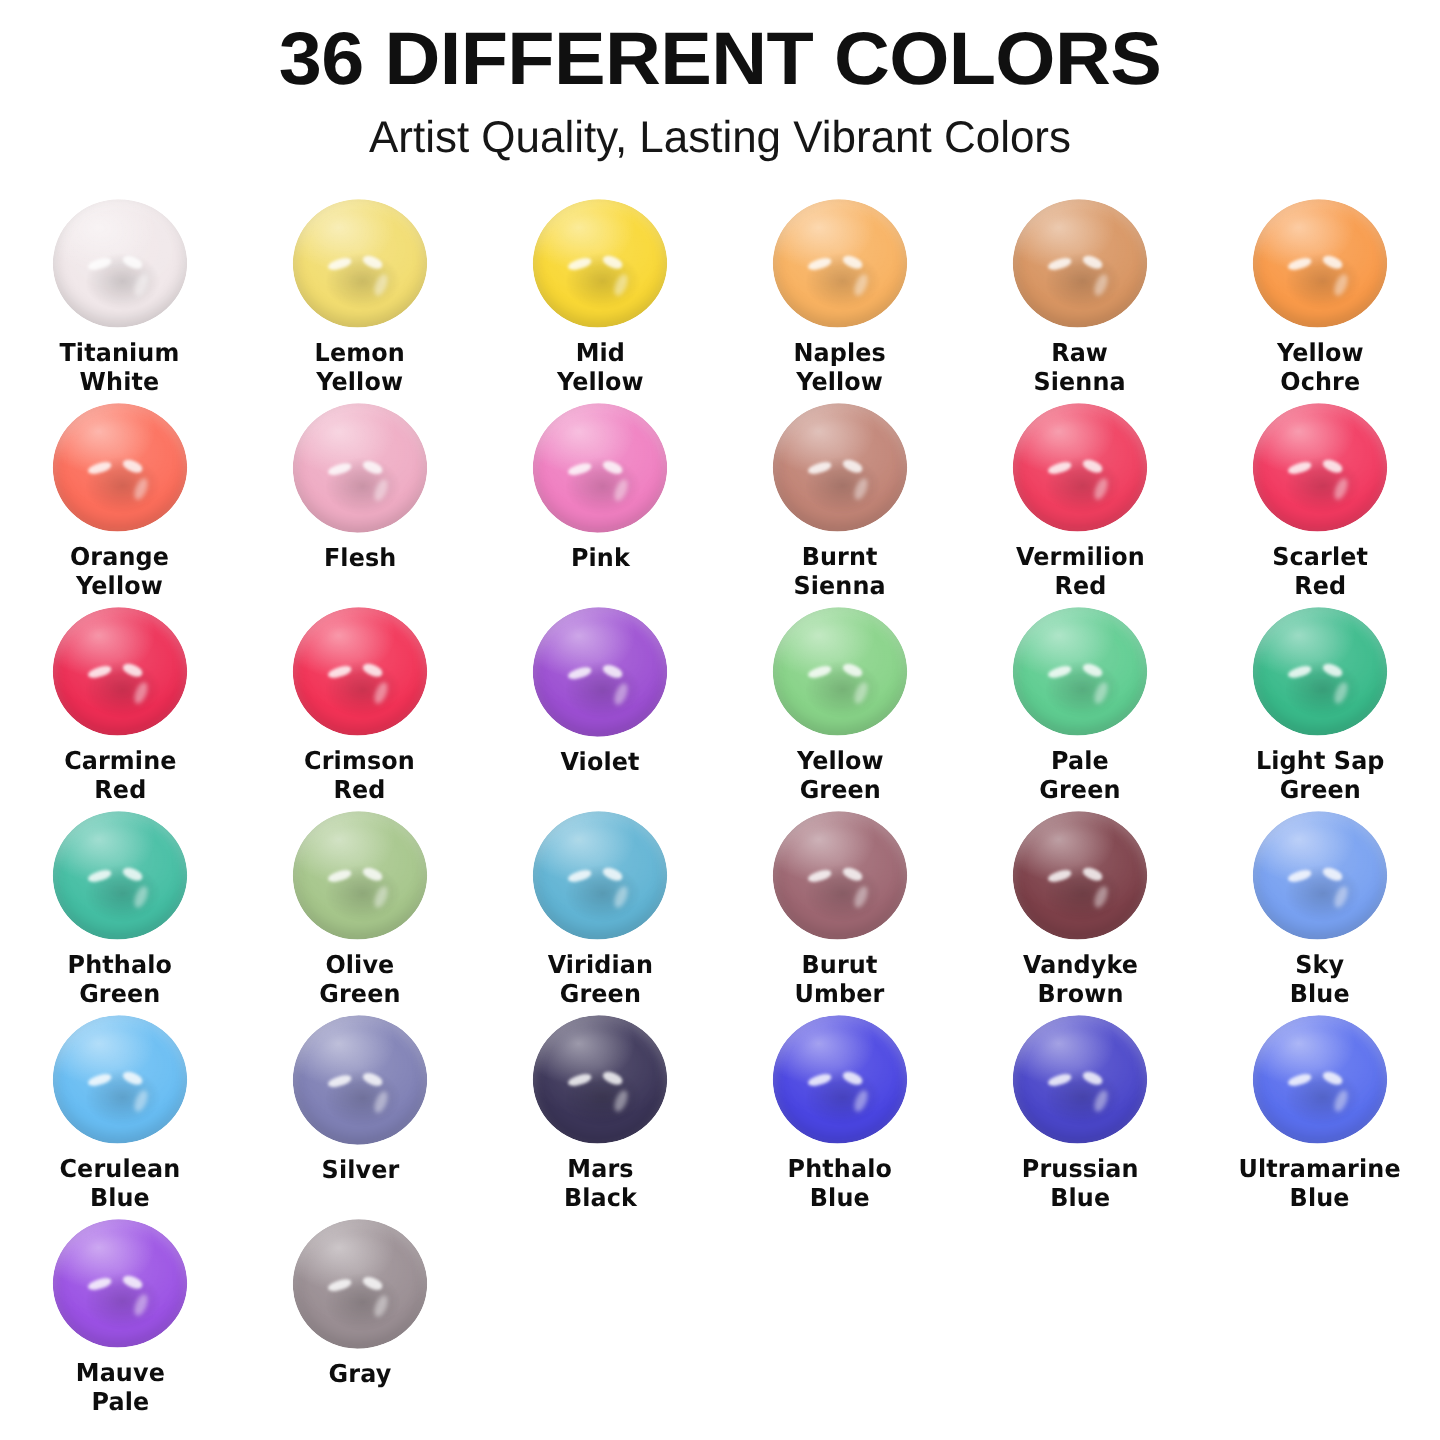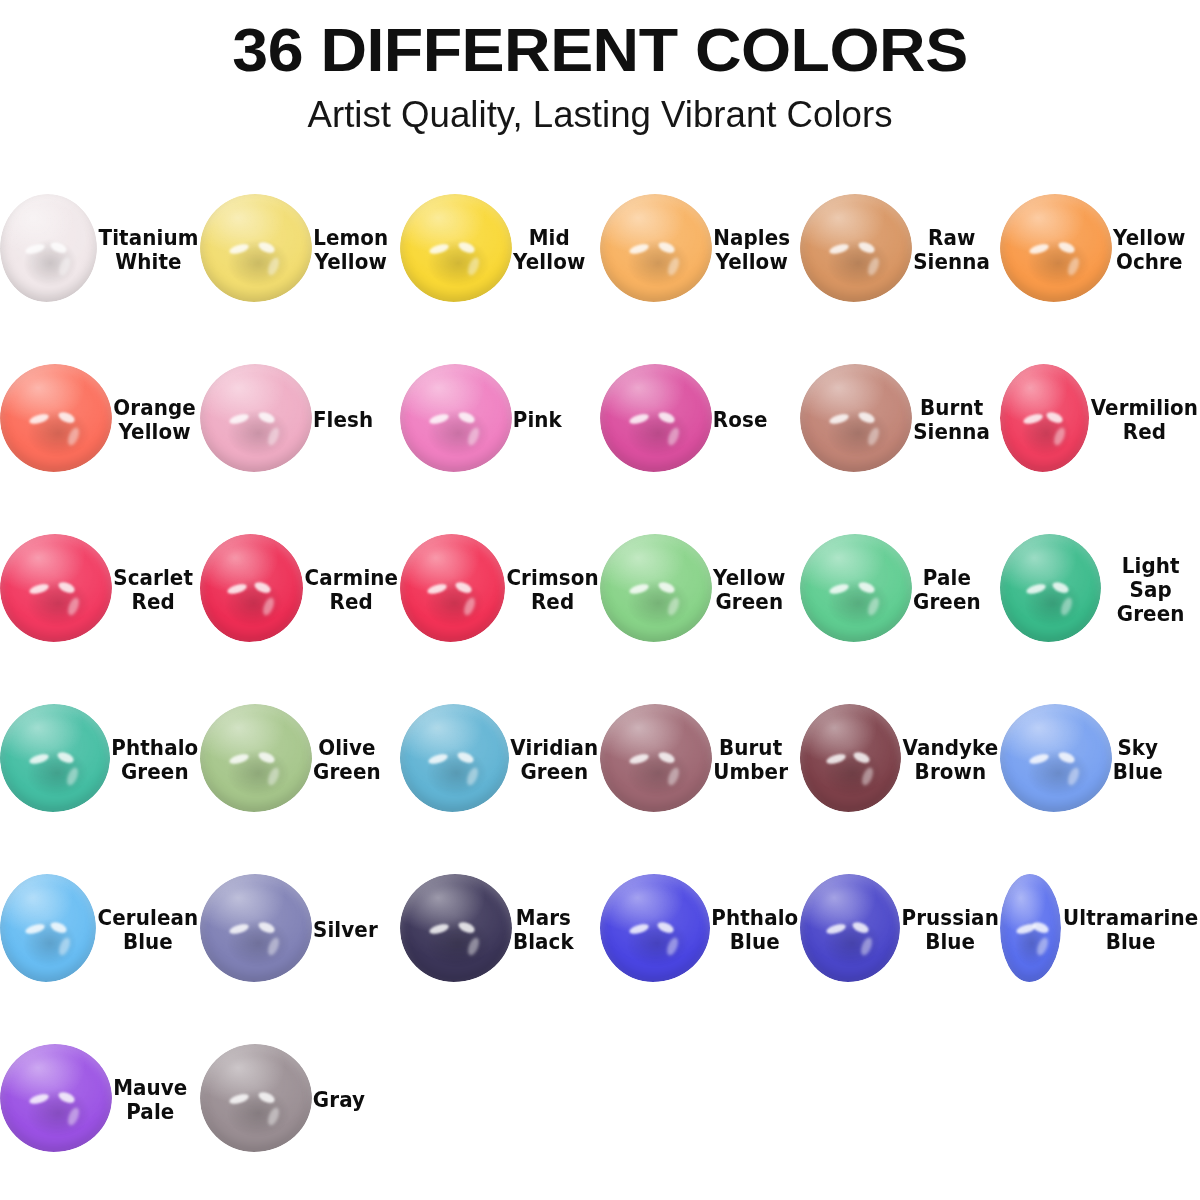--- a/index.html
+++ b/index.html
@@ -41,21 +41,21 @@
     top:160px; left:0;
     width:1200px;
     display:grid;
     grid-template-columns:repeat(6, 200px);
     grid-auto-rows:170px;
   }
   .cell {
     position:relative;
     width:200px; height:170px;
     display:flex;
-    flex-direction:row;
+    flex-direction:column;
     align-items:center;
   }
 
   
   .blob {
     position:relative;
     width:112px; height:108px;
     margin-top:6px;
     border-radius:49% 51% 52% 48% / 50% 50% 50% 50%;
     overflow:hidden;
@@ -246,32 +246,20 @@
           <div class="pool"></div>
           <div class="spec1"></div>
           <div class="spec2"></div>
           <div class="spec3"></div>
           <div class="rim"></div>
         </div>
         <div class="label">Pink</div>
       </div>
       <div class="cell">
         <div class="blob">
-          <div class="base" style="background: rgb(217, 80, 158);"></div>
-          <div class="sheen"></div>
-          <div class="pool"></div>
-          <div class="spec1"></div>
-          <div class="spec2"></div>
-          <div class="spec3"></div>
-          <div class="rim"></div>
-        </div>
-        <div class="label">Rose</div>
-      </div>
-      <div class="cell">
-        <div class="blob">
           <div class="base" style="background: rgb(192, 132, 118);"></div>
           <div class="sheen"></div>
           <div class="pool"></div>
           <div class="spec1"></div>
           <div class="spec2"></div>
           <div class="spec3"></div>
           <div class="rim"></div>
         </div>
         <div class="label">Burnt
 Sienna</div>
@@ -323,20 +311,32 @@
           <div class="spec1"></div>
           <div class="spec2"></div>
           <div class="spec3"></div>
           <div class="rim"></div>
         </div>
         <div class="label">Crimson
 Red</div>
       </div>
       <div class="cell">
         <div class="blob">
+          <div class="base" style="background: rgb(155, 79, 208);"></div>
+          <div class="sheen"></div>
+          <div class="pool"></div>
+          <div class="spec1"></div>
+          <div class="spec2"></div>
+          <div class="spec3"></div>
+          <div class="rim"></div>
+        </div>
+        <div class="label">Violet</div>
+      </div>
+      <div class="cell">
+        <div class="blob">
           <div class="base" style="background: rgb(137, 211, 137);"></div>
           <div class="sheen"></div>
           <div class="pool"></div>
           <div class="spec1"></div>
           <div class="spec2"></div>
           <div class="spec3"></div>
           <div class="rim"></div>
         </div>
         <div class="label">Yellow
 Green</div>

